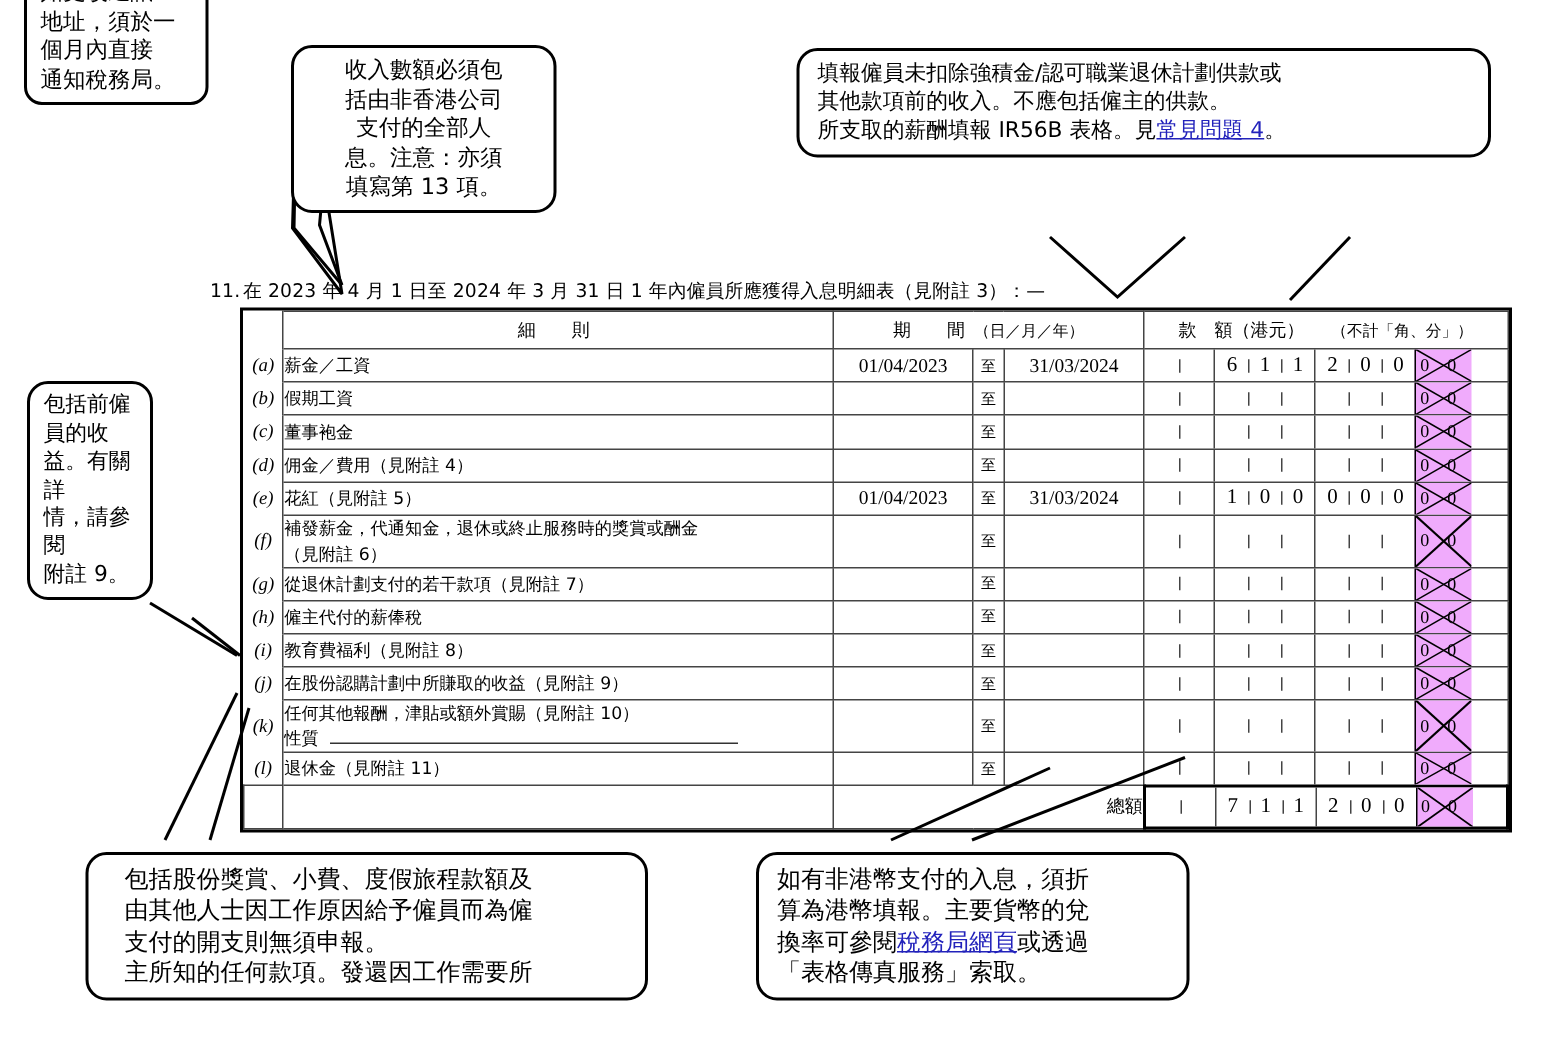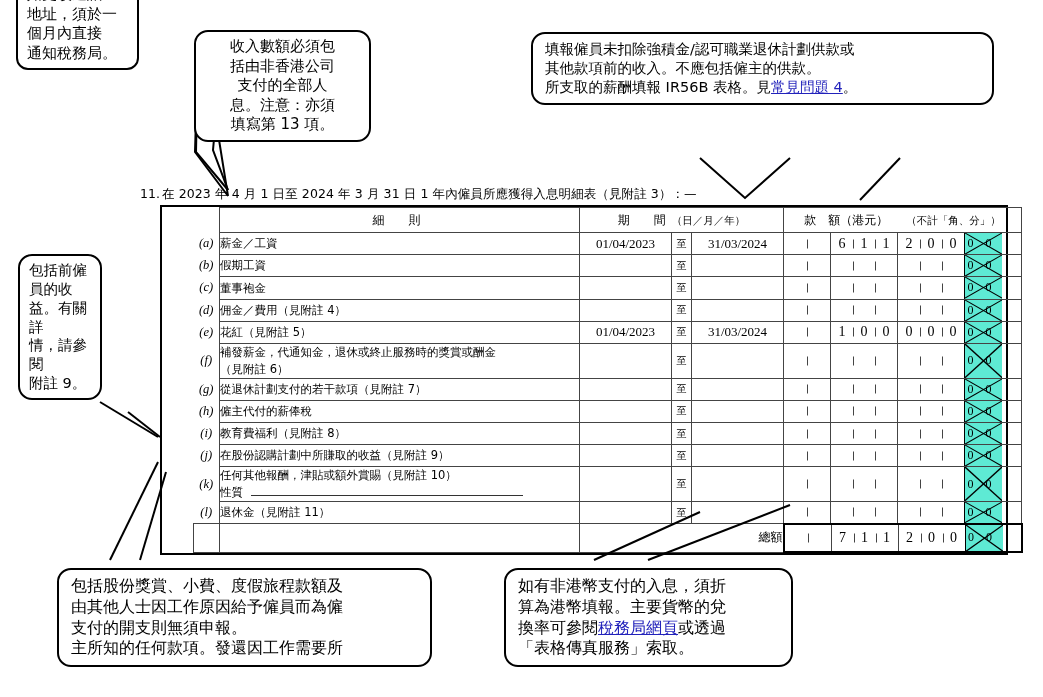--- a/index.html
+++ b/index.html
@@ -48,21 +48,20 @@
   #heading .num { display:inline-block; width:22px; }
 
   
   #sheet {
     position: absolute;
     left: 160px; top: 205px;
     width: 848px; height: 350px;
     border: 2px solid #000;
     z-index: 3;
     background: #fff;
-    padding-left: 31px;
   }
   #sheet table {
     border-collapse: collapse;
     width: 100%; height: 100%;
     table-layout: fixed;
     font-size: 11.5px;
   }
   #sheet td, #sheet th {
     border: 1px solid #444;
     padding: 0;
@@ -101,21 +100,21 @@
     font-size: 14px;
   }
   
   .cellbox + .cellbox::before {
     content: ""; position: absolute; left: 0; top: 50%;
     transform: translateY(-50%);
     width: 1px; height: 9px; background: #444;
   }
   .g1 .cellbox { width: 23px; }
   .shaded {
-    background: #5eead4;
+    background: #f0abfc;
     border-left: 1px solid #000;
     width: 38px; height: 100%;
     position: relative; flex: 0 0 38px;
     display: flex; align-items: center; justify-content: center;
     font-family: "Liberation Serif", serif; font-size: 12px;
   }
   .shaded .zz { position: relative; z-index: 2; letter-spacing: 12px;
                 padding-left: 4px; }
   .shaded svg { position: absolute; inset: 0; width: 100%; height: 100%; z-index: 1; }
 
@@ -174,21 +173,21 @@
 </div>
 
 <div class="callout" style="left:18px; top:254px; width:84px; font-size:14.5px;">
   <p>包括前僱</p>
   <p>員的收</p>
   <p>益。有關詳</p>
   <p>情，請參閱</p>
   <p>附註 9。</p>
 </div>
 
-<div class="callout" style="left:57px; top:568px; width:375px; font-size:16px; padding:6px 12px;">
+<div class="callout" style="left:57px; top:568px; width:375px; font-size:16px; padding:6px 24px;">
   <p>包括股份獎賞、小費、度假旅程款額及</p>
   <p>由其他人士因工作原因給予僱員而為僱</p>
   <p>支付的開支則無須申報。</p>
   <p>主所知的任何款項。發還因工作需要所</p>
 </div>
 
 <div class="callout" style="left:504px; top:568px; width:289px; font-size:16px; padding:6px 12px;">
   <p>如有非港幣支付的入息，須折</p>
   <p>算為港幣填報。主要貨幣的兌</p>
   <p><span>換率可參閱</span><a class="lnk" href="#">稅務局網頁</a><span>或透過</span></p>

